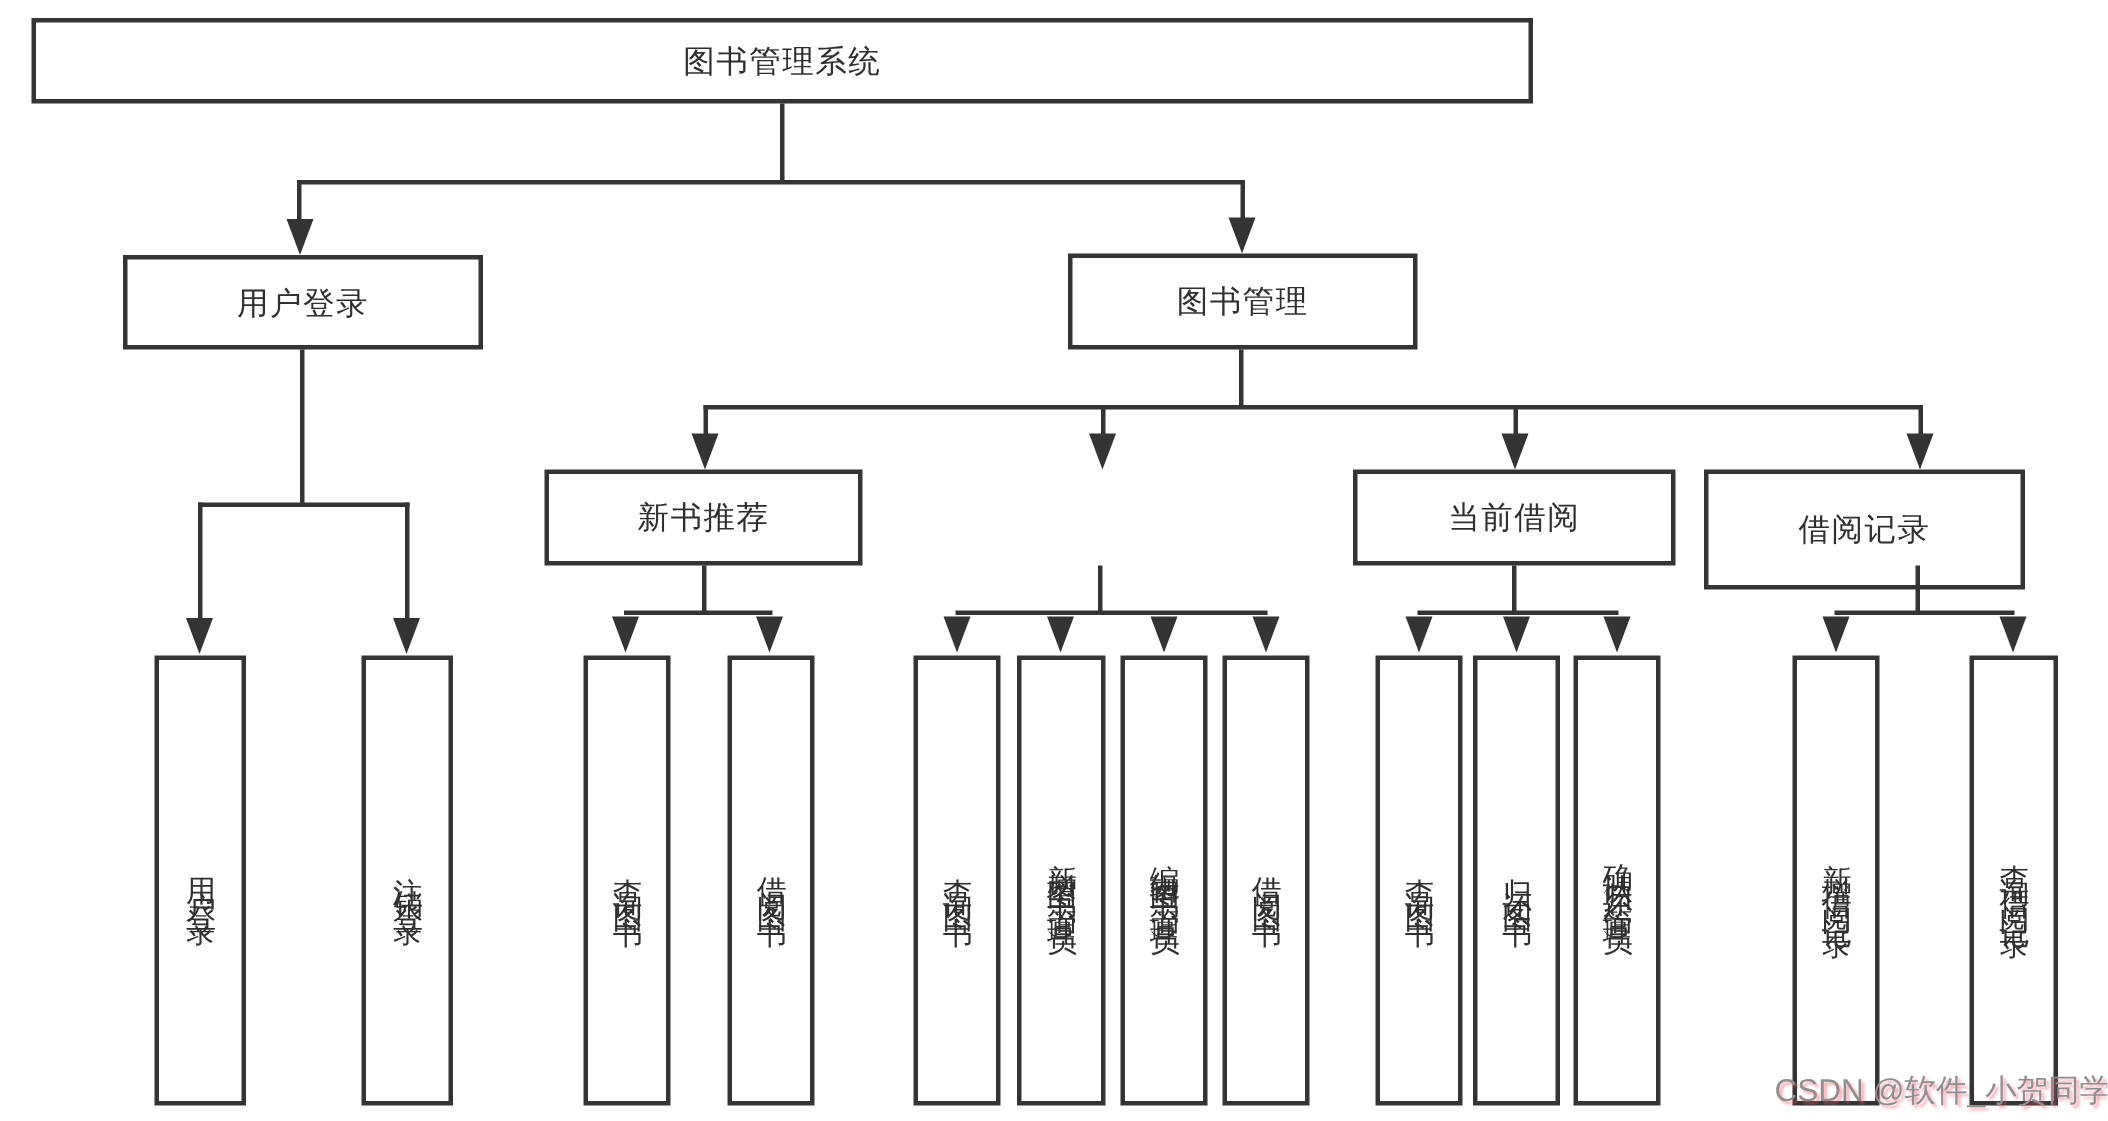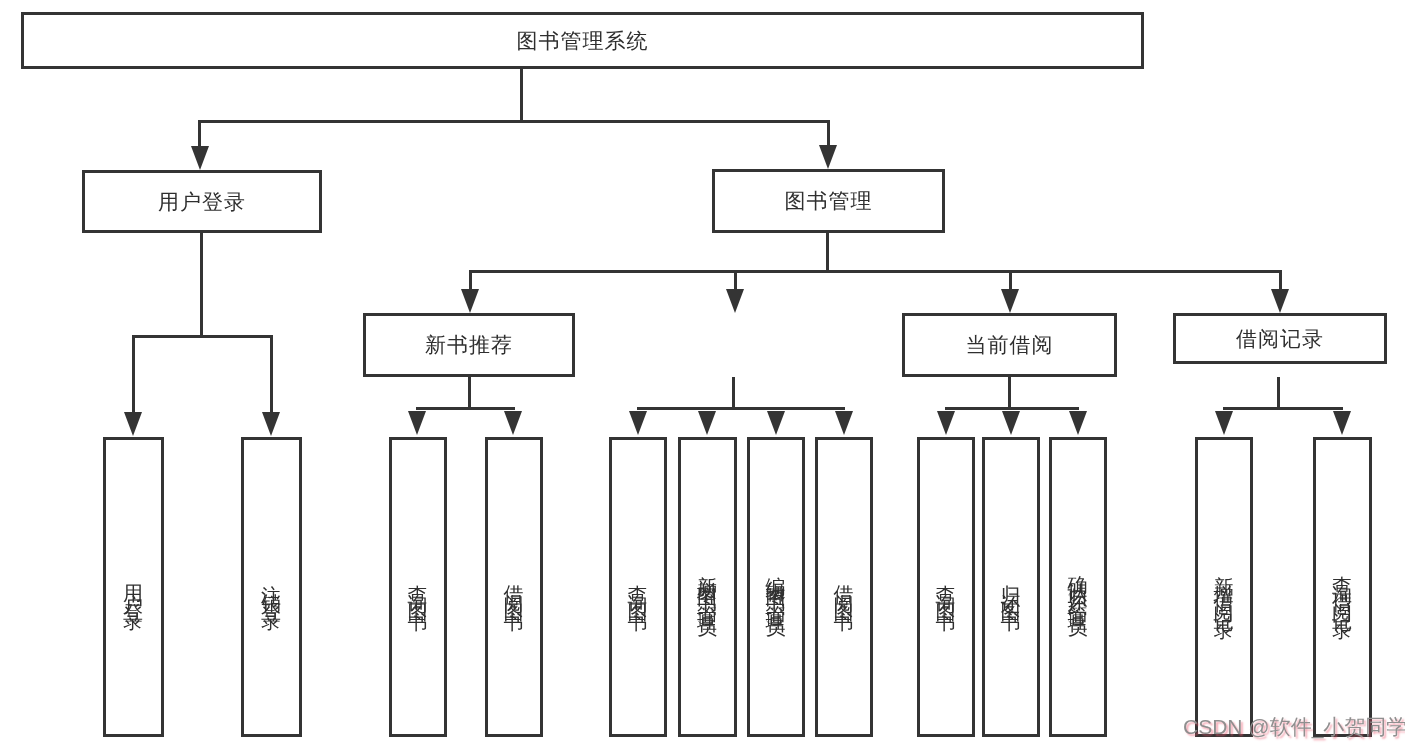--- a/index.html
+++ b/index.html
@@ -49,42 +49,42 @@
     text-shadow:2px 2px 2px rgba(233,84,107,0.55);
     white-space:nowrap;
     z-index:5;
   }
 </style>
 </head>
 <body>
 
 <div id="stage">
 
-  <div class="box" style="left:21px;top:12px;width:1123px;height:57px;">
+  <div class="box" style="left:21px;top:12px;width:1001px;height:57px;">
     <span>图书管理系统</span>
   </div>
 
   <div class="box" style="left:82px;top:170px;width:240px;height:63px;">
     <span>用户登录</span>
   </div>
 
   <div class="box" style="left:363px;top:313px;width:212px;height:64px;">
     <span>新书推荐</span>
   </div>
 
   <div class="box" style="left:712px;top:169px;width:233px;height:64px;">
     <span>图书管理</span>
   </div>
 
 
   <div class="box" style="left:902px;top:313px;width:215px;height:64px;">
     <span>当前借阅</span>
   </div>
 
-  <div class="box" style="left:1173px;top:313px;width:214px;height:51px;">
+  <div class="box" style="left:1136px;top:313px;width:214px;height:80px;">
     <span>借阅记录</span>
   </div>
 
   <div class="box vbox" style="left:103px;top:437px;width:61px;height:300px;">
     <span>用户登录</span>
   </div>
 
   <div class="box vbox" style="left:241px;top:437px;width:61px;height:300px;">
     <span>注销登录</span>
   </div>

